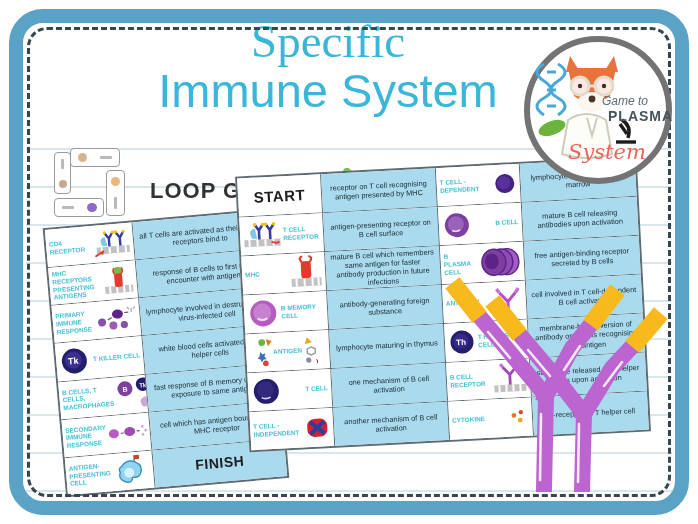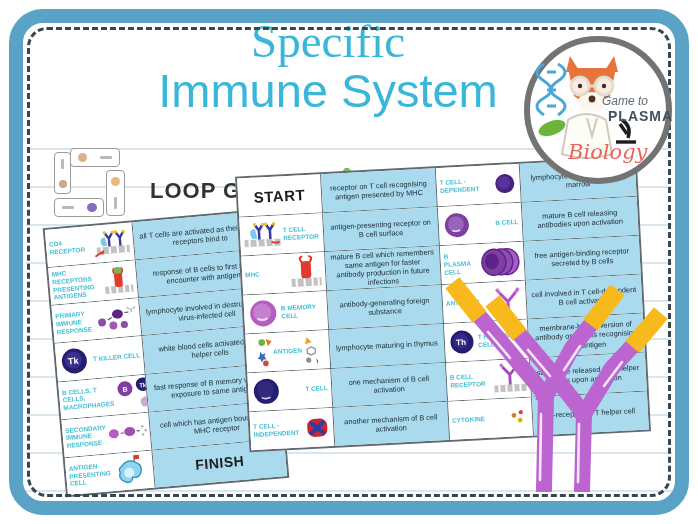--- a/index.html
+++ b/index.html
@@ -108,21 +108,21 @@
     </g>
 
     <g stroke="#1c1c1c" stroke-width="3.4" fill="none">
       <path d="M92,78 q10,6 6,18"></path>
       <line x1="90" y1="82" x2="97" y2="92"></line>
       <line x1="86" y1="100" x2="106" y2="100"></line>
     </g>
   </svg>
   <span class="logo-gameto">Game to</span>
   <span class="logo-learn">PLASMA</span>
-  <span class="logo-biology">Biology</span>
+  <span class="logo-biology">System</span>
 </div>
 
 <div class="loop-icon">
   <div class="tile" style="left:16px;top:2px;width:48px;height:17px;">
     <span class="dot" style="width:9px;height:9px;background:#d8b48e;"></span>
     <span class="txt" style="width:12px;height:3px;"></span>
   </div>
   <div class="tile" style="left:52px;top:24px;width:17px;height:44px;flex-direction:column;">
     <span class="dot" style="width:9px;height:9px;background:#e8b87e;"></span>
     <span class="txt" style="width:3px;height:12px;"></span>

